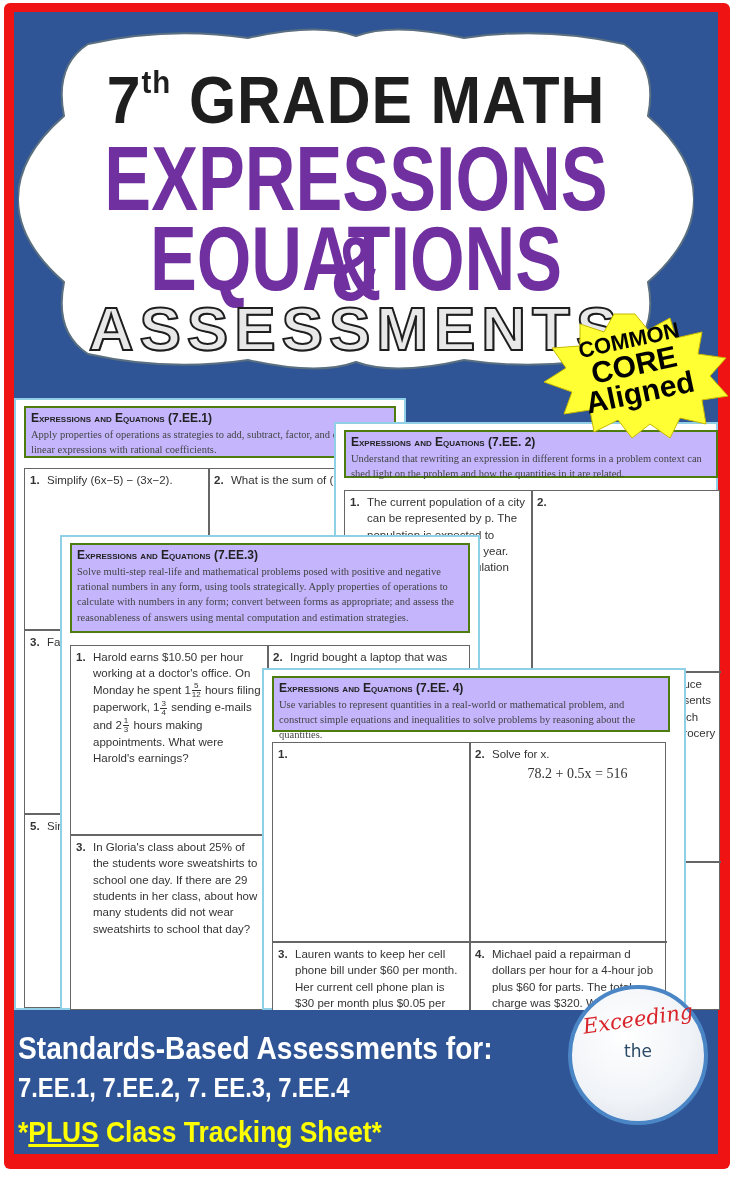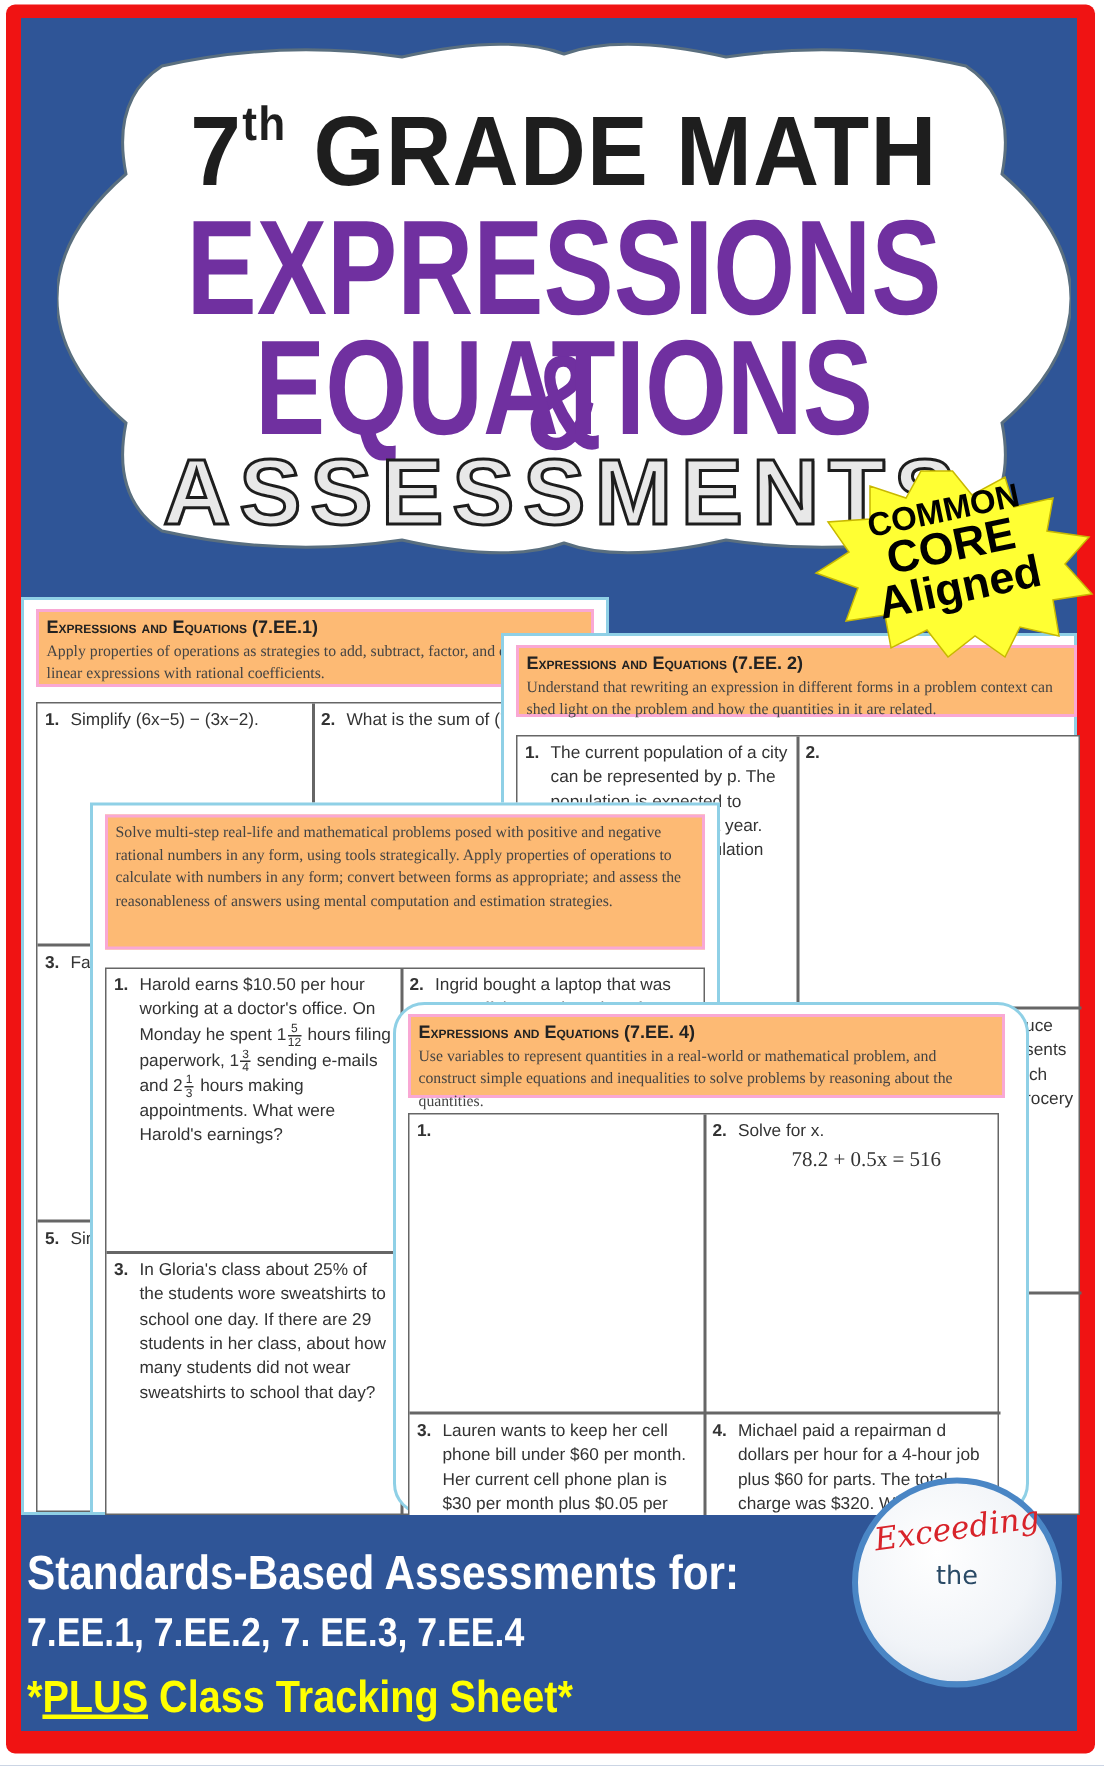--- a/index.html
+++ b/index.html
@@ -55,21 +55,21 @@
   .badge-text .b1 { font-size: 22px; display: block; }
   .badge-text .b2 { font-size: 30px; display: block; }
   .badge-text .b3 { font-size: 30px; display: block; }
 
   
   .page {
     position: absolute; background: #ffffff; border: 2px solid #8fd0e6;
     font-family: "Liberation Serif", serif; color: #333;
   }
   .page .hdr {
-    position: absolute; border: 2px solid #f9a8d4; background: #fdba74; padding: 3px 5px;
+    position: absolute; border: 2px solid #4d7c0f; background: #c4b5fd; padding: 3px 5px;
   }
   .page .hdr .h-title {
     font-family: "Liberation Sans", sans-serif; font-weight: bold; font-size: 12px; color: #222;
     font-variant: small-caps; display: block; margin-bottom: 2px;
   }
   .page .hdr .h-desc { font-size: 10.5px; line-height: 1.45; color: #444; display: block; }
   .page .grid {
     position: absolute; border: 1.5px solid #666; background: #fff;
   }
   .q {
@@ -116,21 +116,21 @@
   .l-core .c2 { color: #8cc63f; }
   .l-core .c3 { color: #2f7fd0; }
   .l-core .c4 { color: #8e44c4; }
 </style>
 </head>
 <body>
 
 <div class="frame"></div>
 <div class="inner"></div>
 
-<div class="plaque" style="left:38px; top:26px;">
+<div class="plaque" style="left:18px; top:26px;">
   <svg width="676" height="346" viewBox="0 0 676 346">
     <path d="M70,18 Q150,0 230,12 Q300,-4 338,10 Q376,-4 446,12 Q526,0 606,18
              Q640,40 630,90 Q676,130 676,173 Q676,216 630,256 Q640,306 606,328
              Q526,346 446,334 Q376,350 338,336 Q300,350 230,334 Q150,346 70,328
              Q36,306 46,256 Q0,216 0,173 Q0,130 46,90 Q36,40 70,18 Z" fill="#ffffff" stroke="#5a6f7f" stroke-width="2"></path>
   </svg>
   <div class="title-line1">
     <span>7</span><sup>th</sup>
     <span>GRADE MATH</span>
   </div>
@@ -203,41 +203,42 @@
     <div class="q" style="left:330px; top:372px; width:46px; height:60px; padding-left:2px;">
       <span>w</span><br>
       <span>n</span><br>
       <span>e</span>
     </div>
   </div>
 </div>
 
 <div class="page" style="left:60px; top:535px; width:420px; height:475px; z-index:4;">
   <div class="hdr" style="left:8px; top:6px; width:400px; height:90px;">
+    <span class="h-title">Expressions and Equations (7.EE.3)</span>
     <span class="h-desc">Solve multi-step real-life and mathematical problems posed with positive and negative rational numbers in any form, using tools strategically. Apply properties of operations to calculate with numbers in any form; convert between forms as appropriate; and assess the reasonableness of answers using mental computation and estimation strategies.</span>
   </div>
   <div class="grid" style="left:8px; top:108px; width:400px; height:365px;">
     <div class="vline" style="left:196px; top:0; height:365px;"></div>
     <div class="hline" style="left:0; top:188px; width:196px;"></div>
     <div class="q" style="left:0; top:0; width:196px; height:188px;">
       <span class="num">1.</span>
       <span>Harold earns $10.50 per hour working at a doctor's office. On Monday he spent 1</span><span class="frac"><span class="n">5</span><span>12</span></span><span> hours filing paperwork, 1</span><span class="frac"><span class="n">3</span><span>4</span></span><span> sending e-mails and 2</span><span class="frac"><span class="n">1</span><span>3</span></span><span> hours making appointments. What were Harold's earnings?</span>
     </div>
     <div class="q" style="left:197px; top:0; width:203px; height:30px;">
       <span class="num">2.</span>
       <span>Ingrid bought a laptop that was 30% off the regular price of $1,050. If a 7%</span>
     </div>
     <div class="q" style="left:0; top:190px; width:196px; height:175px;">
       <span class="num">3.</span>
       <span>In Gloria's class about 25% of the students wore sweatshirts to school one day. If there are 29 students in her class, about how many students did not wear sweatshirts to school that day?</span>
     </div>
   </div>
 </div>
 
-<div class="page" style="left:262px; top:668px; width:424px; height:342px; z-index:5;border-radius:21px;">
+<div class="page" style="left:262px; top:668px; width:424px; height:342px; z-index:5;">
   <div class="hdr" style="left:8px; top:6px; width:398px; height:56px;">
     <span class="h-title">Expressions and Equations (7.EE. 4)</span>
     <span class="h-desc">Use variables to represent quantities in a real-world or mathematical problem, and construct simple equations and inequalities to solve problems by reasoning about the quantities.</span>
   </div>
   <div class="grid" style="left:8px; top:72px; width:394px; height:270px;">
     <div class="vline" style="left:196px; top:0; height:270px;"></div>
     <div class="hline" style="left:0; top:198px; width:394px;"></div>
     <div class="q" style="left:0; top:0; width:196px; height:198px;">
       <span class="num">1.</span>
     </div>

